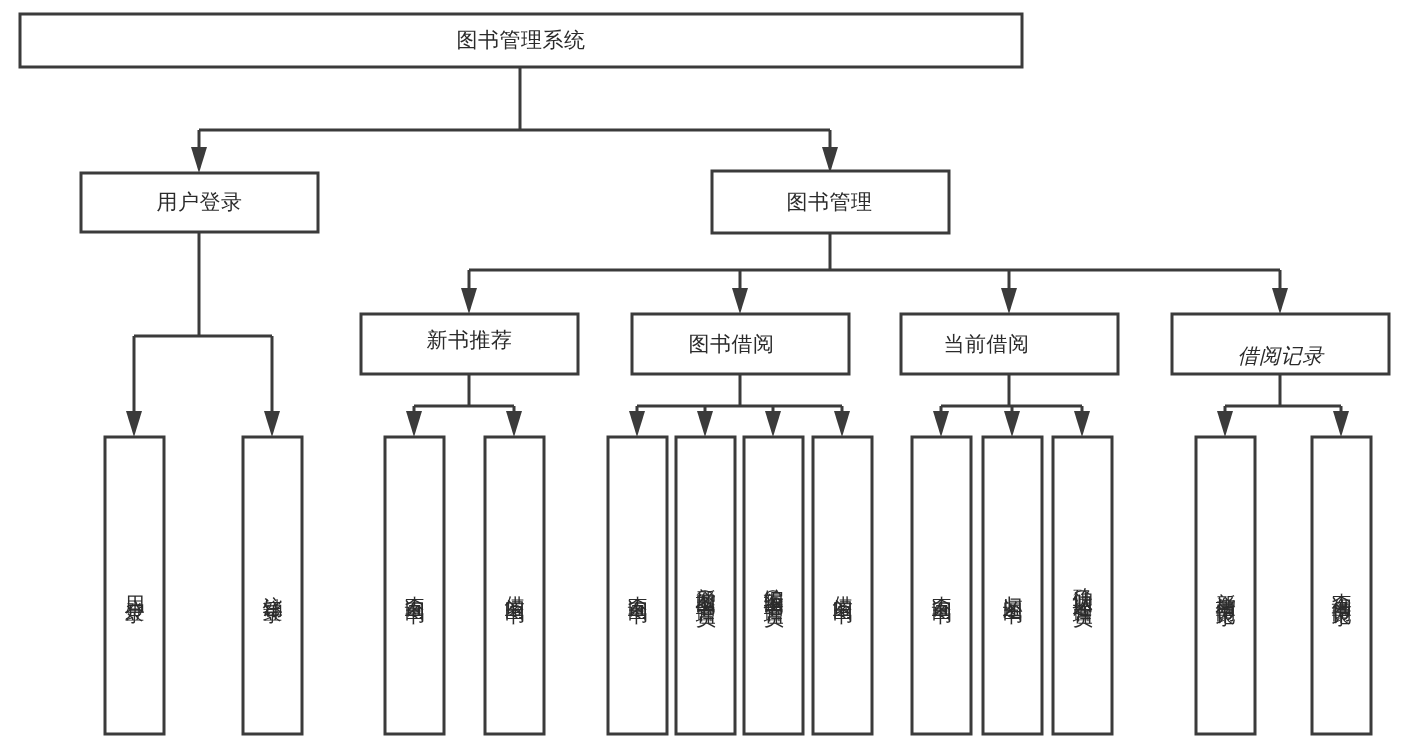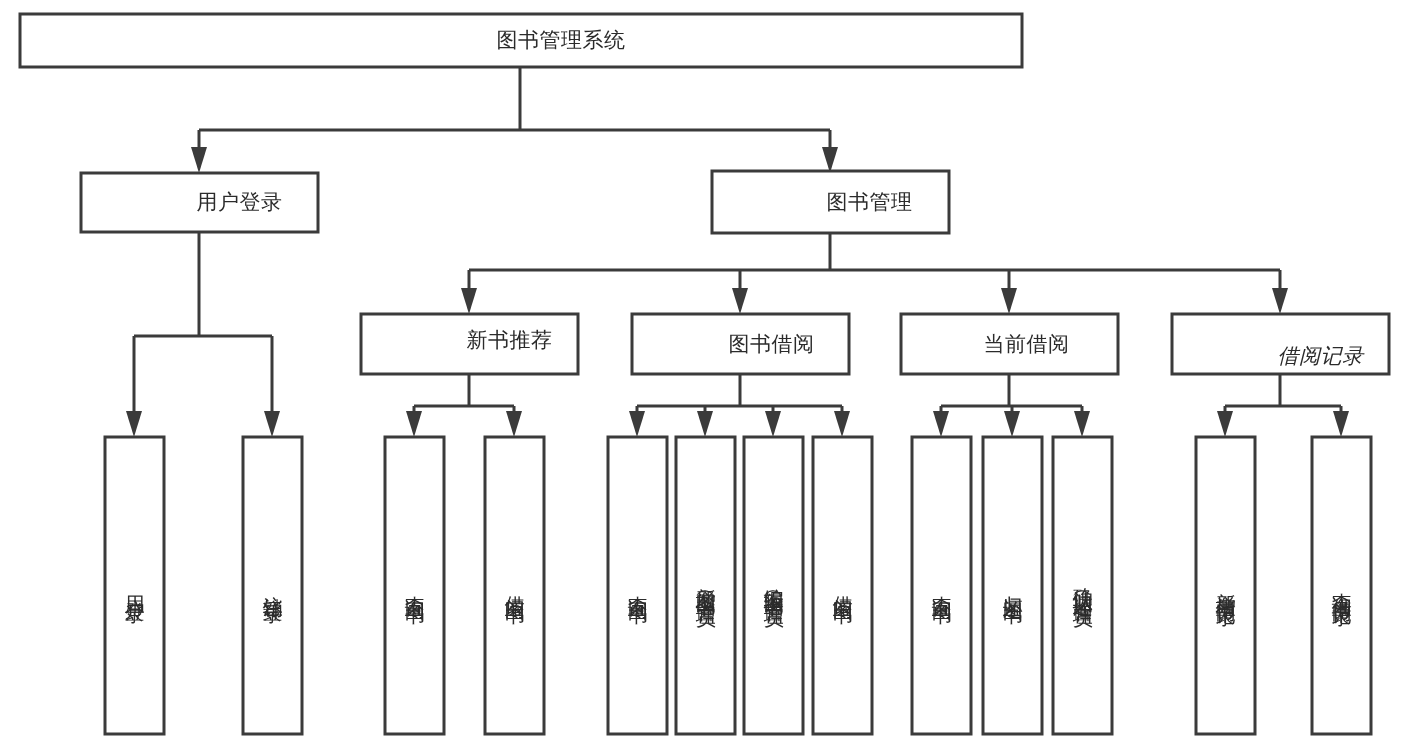--- a/index.html
+++ b/index.html
@@ -53,21 +53,20 @@
     font-family: "DejaVu Sans", "Liberation Sans", sans-serif;
     font-size: 21px;
     line-height: 1.18;
     letter-spacing: 0.5px;
     white-space: pre;
     pointer-events: none;
     text-rendering: optimizeLegibility;
   }
   .node-label.horizontal {
     writing-mode: horizontal-tb;
-    padding-left: 40px;
   }
   .node-label.vertical {
     writing-mode: vertical-rl;
     text-orientation: upright;
     letter-spacing: 3px;
     font-size: 20px;
   }
   .watermark {
     position: absolute;
     color: #c9c9c9;

